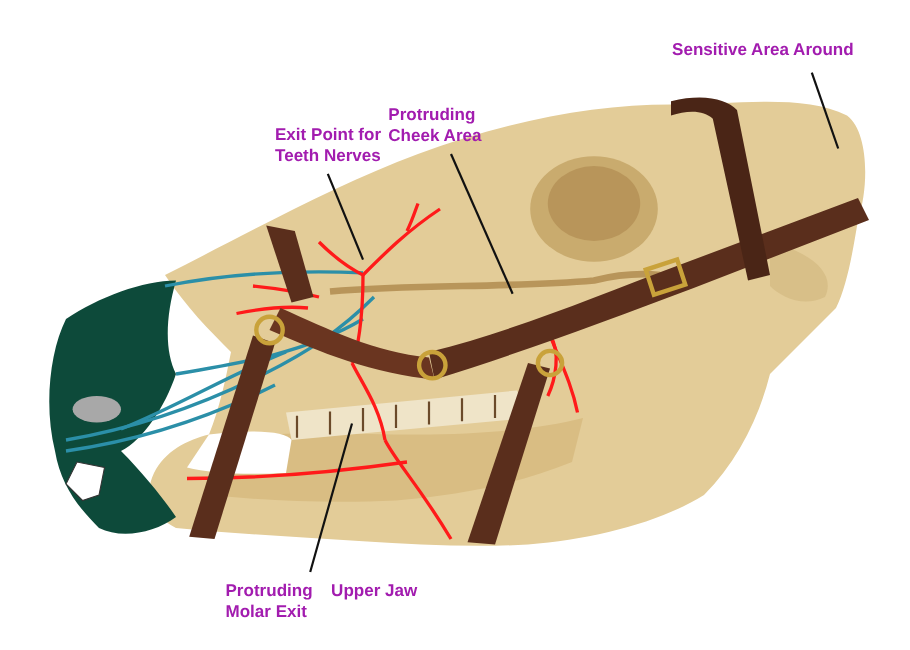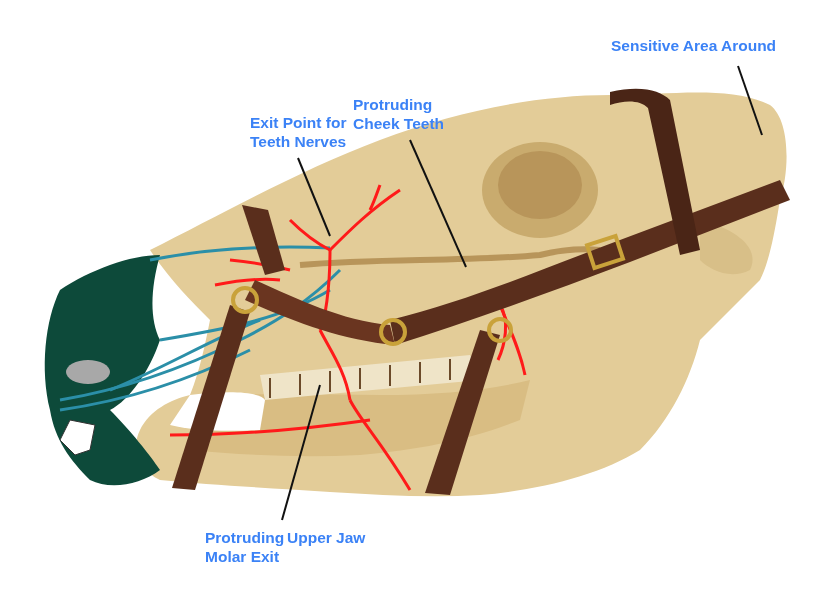--- a/index.html
+++ b/index.html
@@ -1,18 +1,18 @@
 <!DOCTYPE html>
 <html><head>
 <meta charset="utf-8">
 <style>
   html, body { margin: 0; padding: 0; background: #ffffff; }
   body { width: 827px; height: 591px; position: relative; overflow: hidden; font-family: "Liberation Sans", sans-serif; }
   #stage { position: absolute; left: 0; top: 0; width: 827px; height: 591px; }
-  .label { position: absolute; font-family: "Liberation Sans", sans-serif; font-weight: bold; font-size: 15.5px; line-height: 19px; color: #3b82f6; white-space: nowrap; }
+  .label { position: absolute; font-family: "Liberation Sans", sans-serif; font-weight: bold; font-size: 15.5px; line-height: 19px; color: #a21caf; white-space: nowrap; }
   .label span { display: block; }
 </style>
 </head>
 <body>
 
 <div id="stage">
   <svg width="827" height="591" viewBox="0 0 827 591">
 
     <g>
       <path d="M150,250 C220,215 300,170 380,140 C460,110 540,95 610,95 C670,95 730,85 770,105 C790,120 790,170 780,200 C775,230 770,260 760,280 C740,300 720,320 700,340 C690,380 670,420 640,450 C600,475 540,490 480,495 C430,498 380,495 330,492 C270,488 210,485 160,480 C140,470 130,450 140,430 C150,410 170,400 190,395 C200,370 205,345 210,320 C190,300 170,280 150,250 Z" fill="#e3cc98"></path>
@@ -90,22 +90,22 @@
 
   <div class="label" style="left:611px; top:36px;">
     <span>Sensitive Area Around</span>
   </div>
   <div class="label" style="left:206px; top:113px;margin-left:44px;">
     <span>Exit Point for</span>
     <span>Teeth Nerves</span>
   </div>
   <div class="label" style="left:353px; top:95px;">
     <span>Protruding</span>
-    <span>Cheek Teeth</span>
+    <span>Cheek Area</span>
   </div>
   <div class="label" style="left:205px; top:528px;">
     <span>Protruding</span>
     <span>Molar Exit</span>
   </div>
-  <div class="label" style="left:287px; top:528px;">
+  <div class="label" style="left:301px; top:528px;">
     <span>Upper Jaw</span>
   </div>
 </div>
 
 </body></html>

